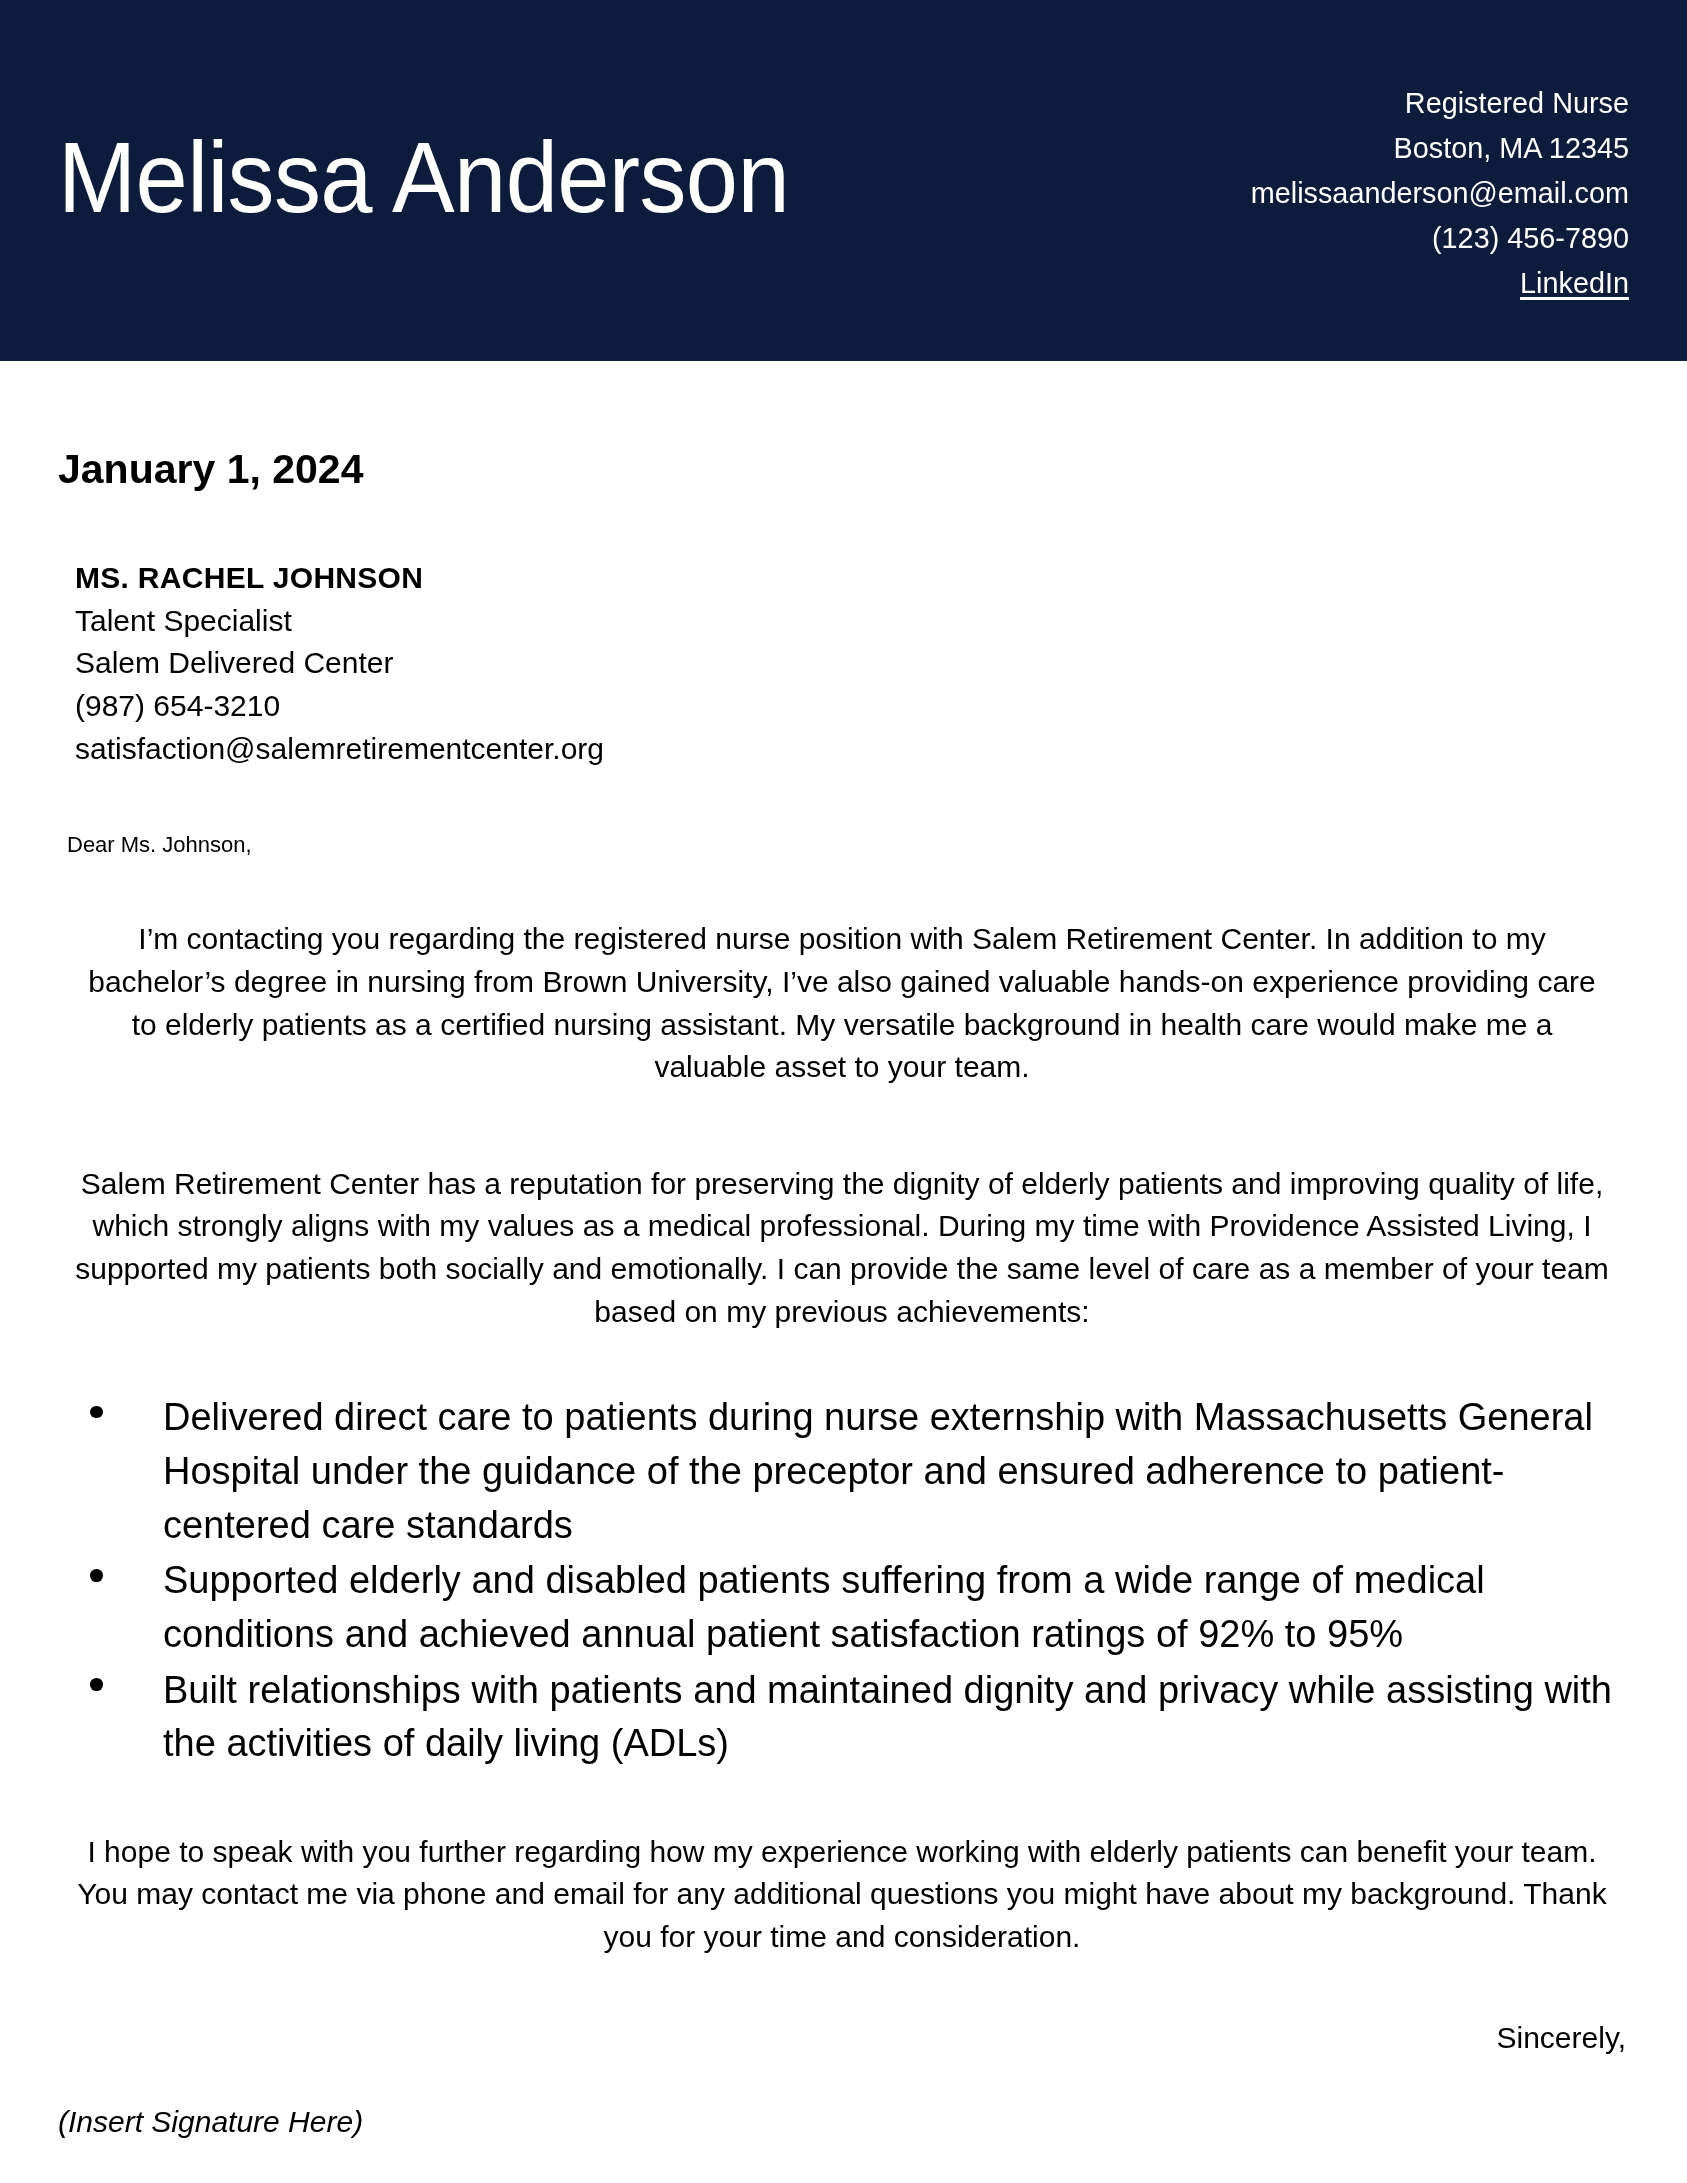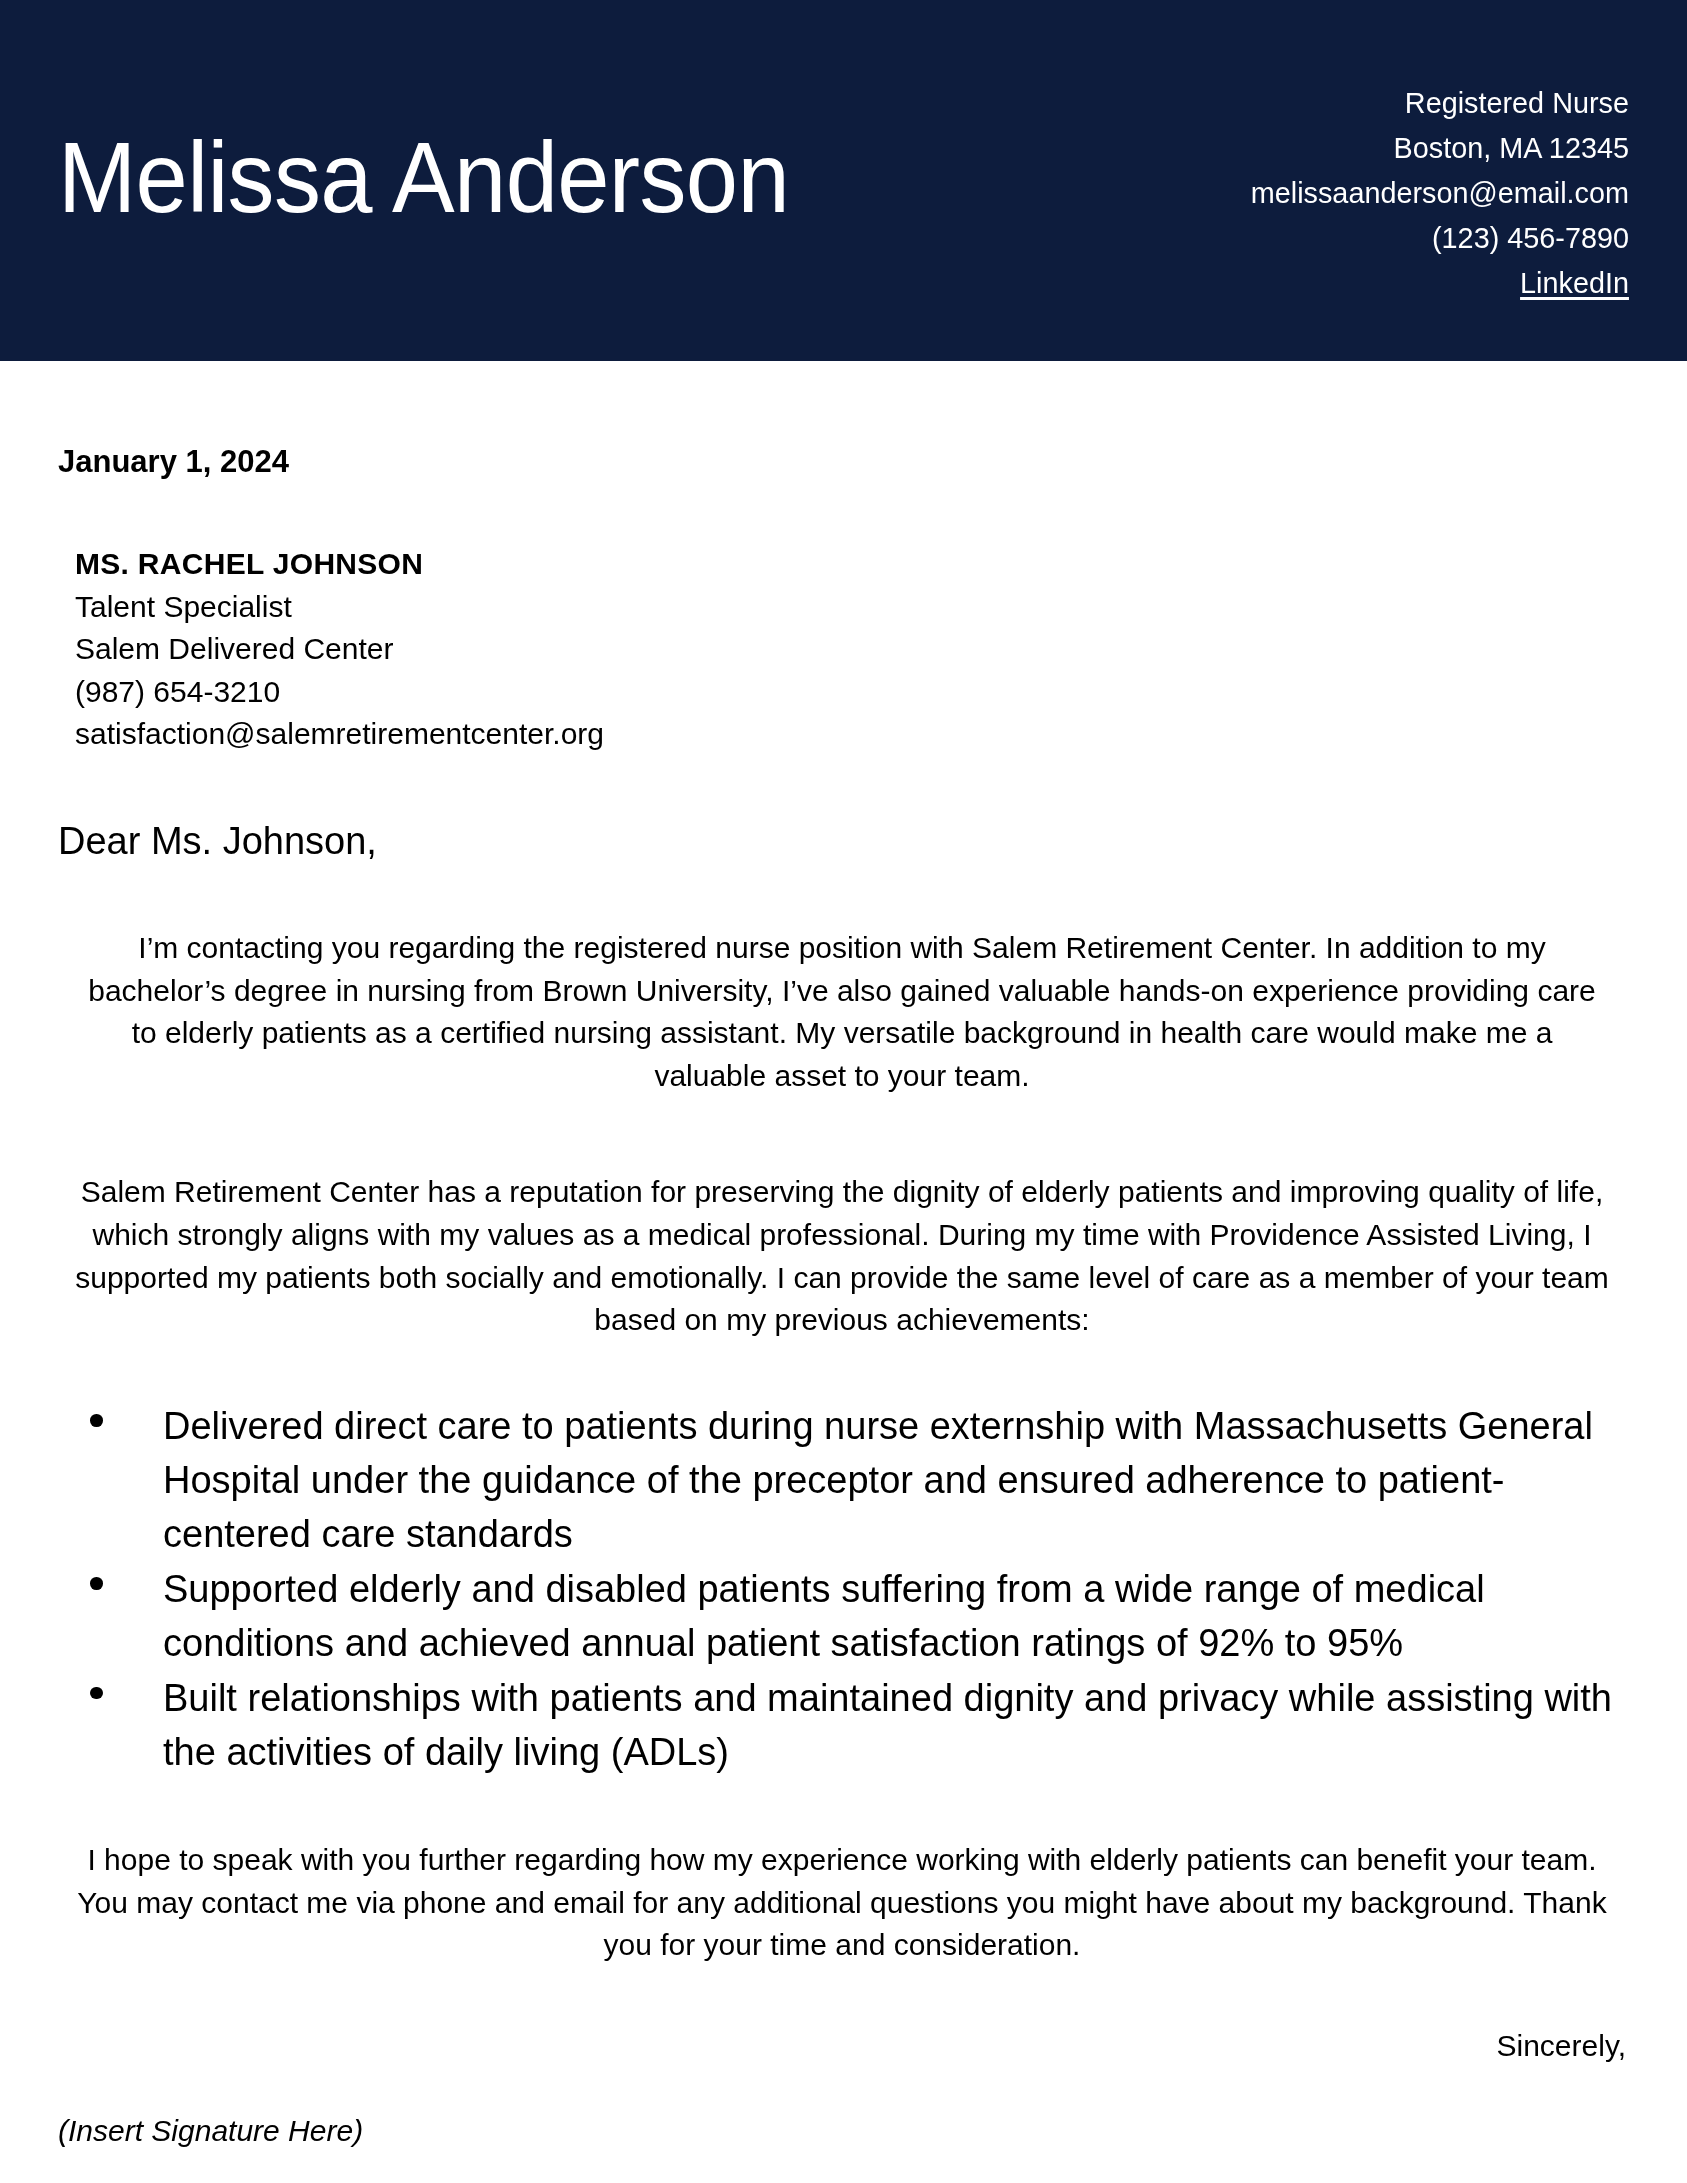--- a/index.html
+++ b/index.html
@@ -86,21 +86,21 @@
     width: 1568px;
     padding-top: 79px;
     box-sizing: border-box;
     font-size: 30px;
     line-height: 1.42;
     color: #000000;
   }
 
   .letter-date {
     font-weight: bold;
-    font-size: 31px;
+    font-size: 41px;
     margin-bottom: 0;
   }
 
   .spacer-line {
     height: 42px;
   }
 
   .recipient-block {
     margin: 17px;
   }
@@ -110,21 +110,22 @@
     line-height: 1.42;
     white-space: nowrap;
   }
 
   .recipient-line.bold {
     font-weight: bold;
     letter-spacing: 0.3px;
   }
 
   .salutation {
-    font-size: 38px;
+    font-size: 22px;
+    margin-left: 9px;
   }
 
   .body-paragraph {
     font-size: 30px;
     line-height: 1.42;
     text-align: center;
     margin: 16px;
   }
 
   .bullet-list {

